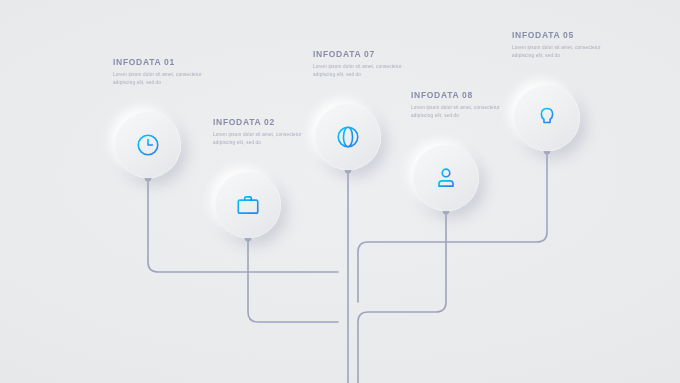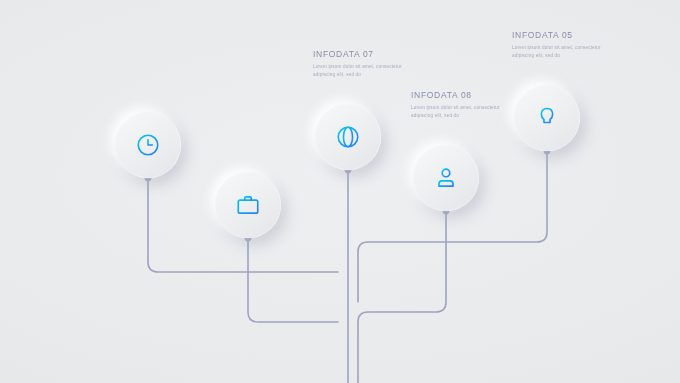--- a/index.html
+++ b/index.html
@@ -55,21 +55,21 @@
     height: 100%;
     display: block;
   }
   
   .label {
     position: absolute;
     width: 96px;
   }
   .label-title {
     font-size: 8.5px;
-    font-weight: normal;
+    font-weight: bold;
     letter-spacing: 0.7px;
     color: #878da8;
     margin: 0 0 4px 0;
     white-space: nowrap;
   }
   .label-desc {
     font-size: 4.6px;
     line-height: 1.78;
     letter-spacing: 0.18px;
     color: #a7abbd;
@@ -111,36 +111,44 @@
           <linearGradient id="g1" x1="0" y1="0" x2="1" y2="1">
             <stop offset="0%" stop-color="#00c6f7"></stop>
             <stop offset="100%" stop-color="#2b7ef0"></stop>
           </linearGradient>
         </defs>
         <circle cx="12" cy="12" r="9"></circle>
         <path d="M12 7 L12 12 L16 12"></path>
       </svg>
     </span>
   </div>
+  <div class="label" style="left:113px; top:57px;">
+    <p class="label-title">INFODATA 01</p>
+    <p class="label-desc">Lorem ipsum dolor sit amet, consectetur adipiscing elit, sed do</p>
+  </div>
 
   <div class="node" style="left:248px; top:205px;">
     <span class="node-icon">
       <svg viewBox="0 0 24 24" fill="none" stroke="url(#g2)" stroke-width="1.5" stroke-linecap="round" stroke-linejoin="round">
         <defs>
           <linearGradient id="g2" x1="0" y1="0" x2="1" y2="1">
             <stop offset="0%" stop-color="#00c6f7"></stop>
             <stop offset="100%" stop-color="#2b7ef0"></stop>
           </linearGradient>
         </defs>
         <rect x="3" y="7.5" width="18" height="12" rx="1.6"></rect>
         <path d="M9 7.5 V5.6 Q9 4.5 10.1 4.5 H13.9 Q15 4.5 15 5.6 V7.5"></path>
         <path d="M3 11.5 H21"></path>
         <path d="M12 11.5 V14"></path>
       </svg>
     </span>
+  </div>
+  <div class="label" style="left:213px; top:117px;">
+    <p class="label-title">INFODATA 02</p>
+    <p class="label-desc">Lorem ipsum dolor sit amet, consectetur adipiscing elit, sed do</p>
   </div>
 
   <div class="node" style="left:348px; top:137px;">
     <span class="node-icon">
       <svg viewBox="0 0 24 24" fill="none" stroke="url(#g3)" stroke-width="1.5" stroke-linecap="round" stroke-linejoin="round">
         <defs>
           <linearGradient id="g3" x1="0" y1="0" x2="1" y2="1">
             <stop offset="0%" stop-color="#00c6f7"></stop>
             <stop offset="100%" stop-color="#2b7ef0"></stop>
           </linearGradient>

